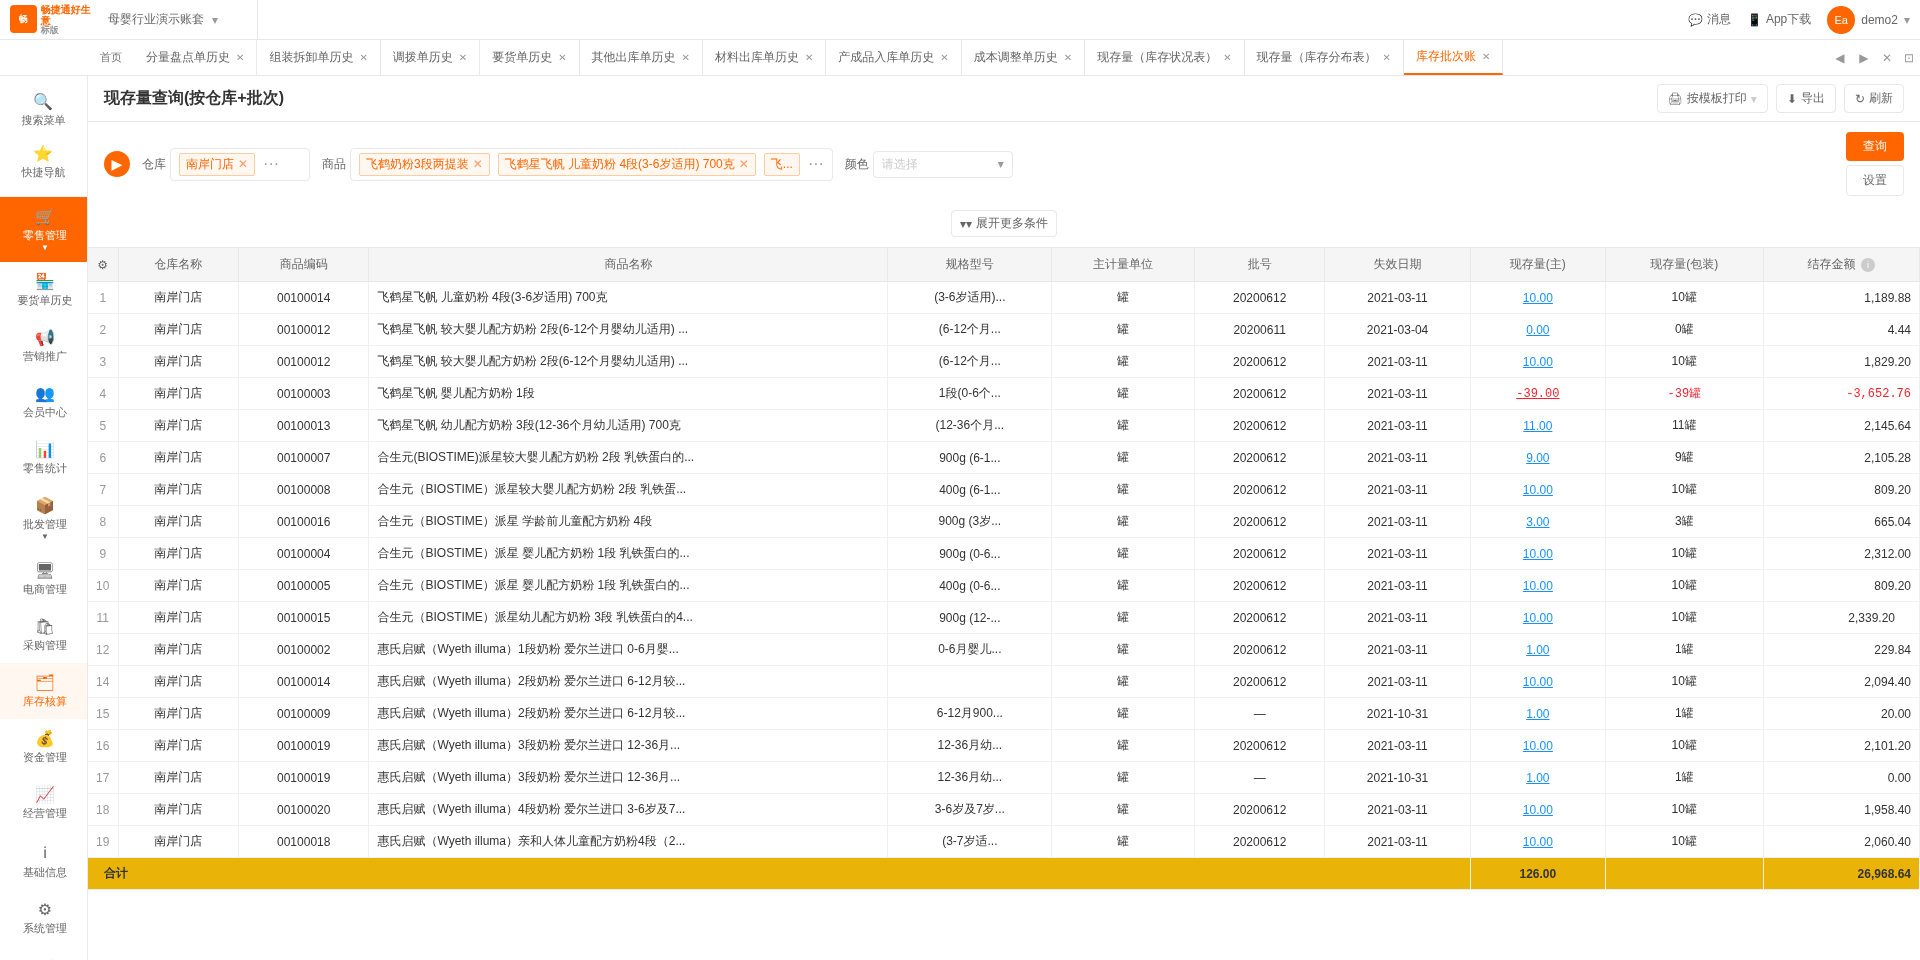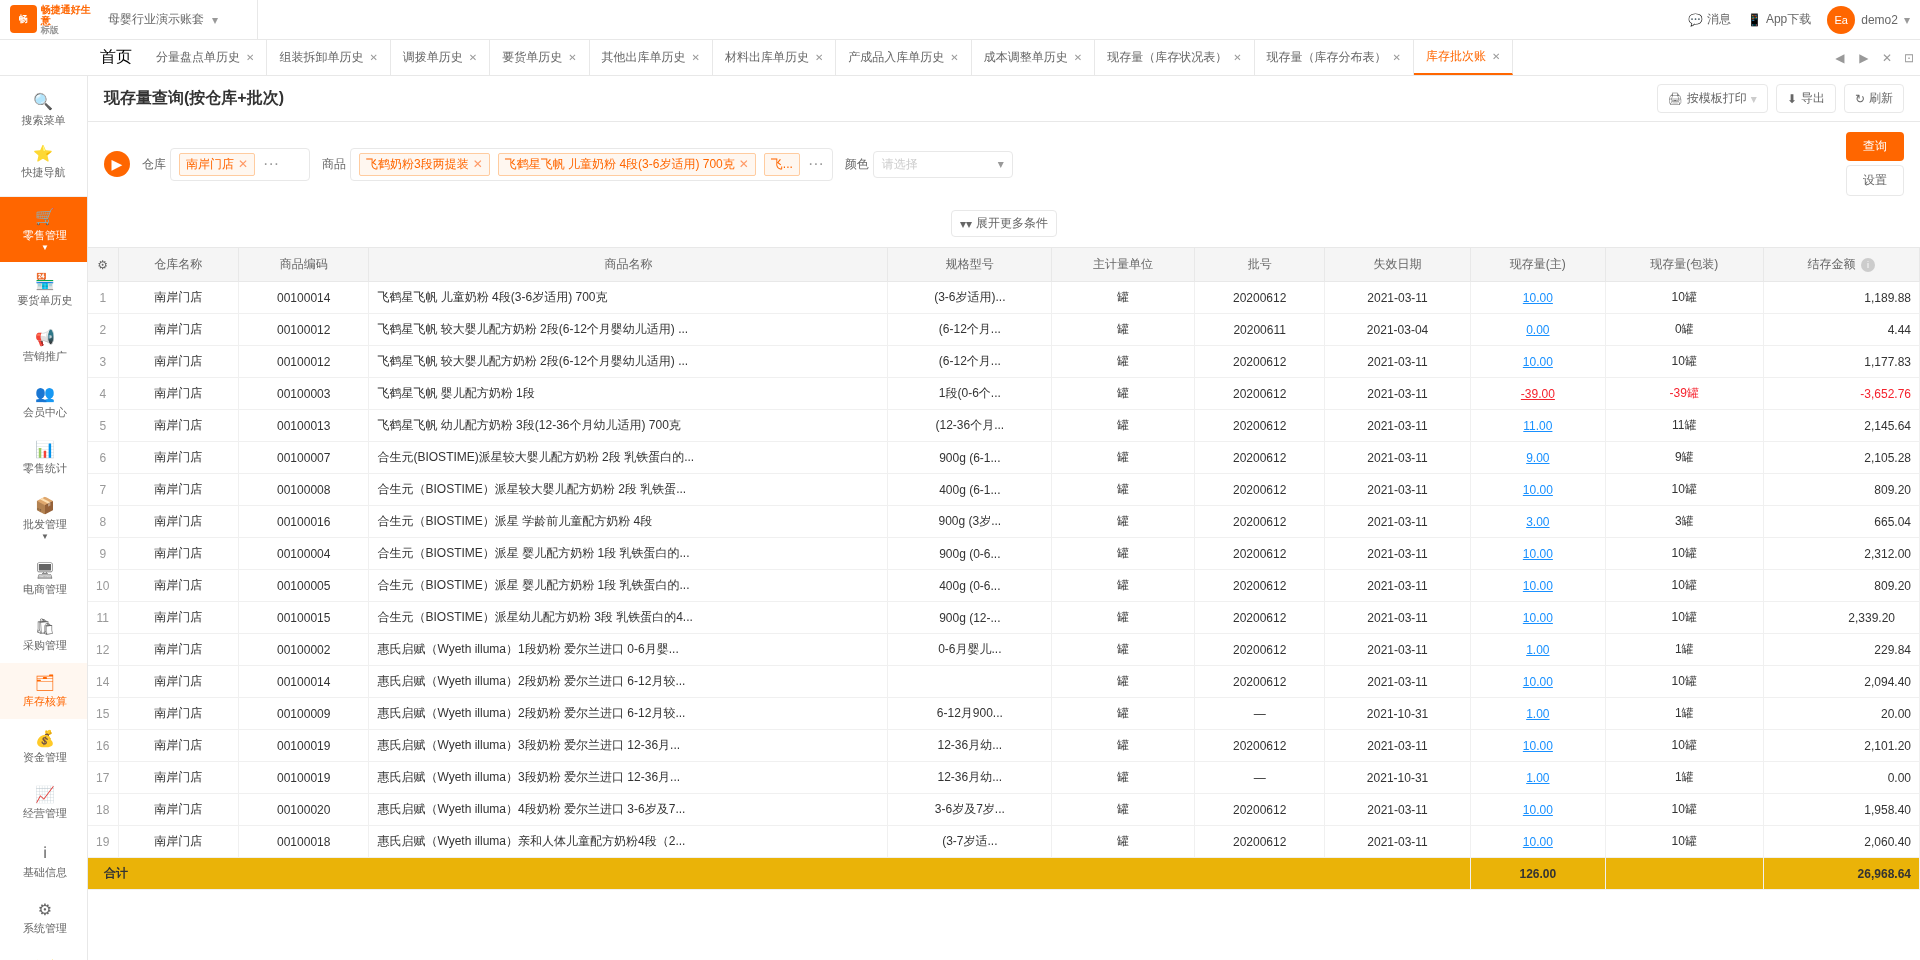--- a/index.html
+++ b/index.html
@@ -14,21 +14,21 @@
     .top-right { margin-left: auto; display: flex; align-items: center; gap: 16px; color: #666; }
     .top-right .msg { display: flex; align-items: center; gap: 4px; cursor: pointer; }
     .top-right .app { display: flex; align-items: center; gap: 4px; cursor: pointer; }
     .user-avatar { width: 28px; height: 28px; border-radius: 50%; background: #ff6600; display: flex; align-items: center; justify-content: center; color: white; font-size: 11px; cursor: pointer; }
 
     
     .nav-tabs { display: flex; align-items: center; background: #fff; border-bottom: 1px solid #e8e8e8; height: 36px; padding: 0 0 0 88px; overflow: hidden; }
     .nav-tab { display: flex; align-items: center; padding: 0 12px; height: 100%; border-right: 1px solid #e8e8e8; font-size: 12px; color: #666; cursor: pointer; white-space: nowrap; flex-shrink: 0; }
     .nav-tab.active { color: #ff6600; border-bottom: 2px solid #ff6600; }
     .nav-tab .close-btn { margin-left: 6px; color: #999; font-size: 10px; }
-    .nav-tab-home { font-size: 16px; color: #000000; padding: 0 12px; height: 100%; display: flex; align-items: center; cursor: pointer; }
+    .nav-tab-home { font-size: 11px; color: #737373; padding: 0 12px; height: 100%; display: flex; align-items: center; cursor: pointer; }
     .nav-arrows { display: flex; align-items: center; margin-left: auto; }
     .nav-arrow-btn { width: 24px; height: 36px; display: flex; align-items: center; justify-content: center; cursor: pointer; color: #999; border: none; background: none; font-size: 12px; }
     .nav-close-btn { padding: 0 6px; height: 36px; display: flex; align-items: center; cursor: pointer; color: #999; }
 
     
     .main-layout { display: flex; height: calc(960px - 76px); }
 
     
     .sidebar { width: 88px; background: #fff; border-right: 1px solid #e8e8e8; display: flex; flex-direction: column; flex-shrink: 0; }
     .sidebar-search { padding: 8px; border-bottom: 1px solid #f0f0f0; }
@@ -69,21 +69,21 @@
     .search-right-btns { display: flex; flex-direction: column; gap: 4px; margin-left: auto; flex-shrink: 0; }
 
     
     .table-area { flex: 1; overflow: auto; background: #fff; }
     .data-table { width: 100%; border-collapse: collapse; font-size: 12px; }
     .data-table th { background: #f5f5f5; border-bottom: 1px solid #e8e8e8; border-right: 1px solid #e8e8e8; padding: 8px 8px; color: #666; font-weight: normal; text-align: center; white-space: nowrap; position: sticky; top: 0; z-index: 1; }
     .data-table td { border-bottom: 1px solid #f0f0f0; border-right: 1px solid #f0f0f0; padding: 7px 8px; color: #333; text-align: center; white-space: nowrap; }
     .data-table .text-left { text-align: left; }
     .data-table .text-right { text-align: right; }
     .data-table .link-blue { color: #1890ff; text-decoration: underline; cursor: pointer; }
-    .data-table .text-red { color: #f5222d; }
+    .data-table .text-red { color: #f5222d; font-family: Liberation Mono, monospace; }
     .footer-row td { background: #eab308; font-weight: bold; color: #333; }
     .checkbox-col { width: 30px; }
     .info-icon { display: inline-flex; align-items: center; justify-content: center; width: 14px; height: 14px; border-radius: 50%; background: #ccc; color: white; font-size: 9px; cursor: pointer; margin-left: 2px; }
   </style>
 </head>
 <body>
 
 <div style="display:flex; flex-direction:column; height:960px; overflow:hidden;">
   <div class="top-bar">
     <div class="top-logo">
@@ -373,21 +373,21 @@
       <td>00100012</td>
       <td class="text-left" style="max-width:280px; overflow:hidden; text-overflow:ellipsis; white-space:nowrap;" title="飞鹤星飞帆 较大婴儿配方奶粉 2段(6-12个月婴幼儿适用) ...">飞鹤星飞帆 较大婴儿配方奶粉 2段(6-12个月婴幼儿适用) ...</td>
       <td>(6-12个月...</td>
       <td>罐</td>
       <td>20200612</td>
       <td>2021-03-11</td>
       <td style="text-align:center;" class="">
         <span class="link-blue" style="">10.00</span>
       </td>
       <td class="">10罐</td>
-      <td class="text-right " style="padding-right:8px;">1,177.83</td>
+      <td class="text-right " style="padding-right:8px;">1,829.20</td>
     </tr>
               <tr>
       <td style="text-align:center; color:#999;">4</td>
       <td>南岸门店</td>
       <td>00100003</td>
       <td class="text-left" style="max-width:280px; overflow:hidden; text-overflow:ellipsis; white-space:nowrap;" title="飞鹤星飞帆 婴儿配方奶粉 1段">飞鹤星飞帆 婴儿配方奶粉 1段</td>
       <td>1段(0-6个...</td>
       <td>罐</td>
       <td>20200612</td>
       <td>2021-03-11</td>

